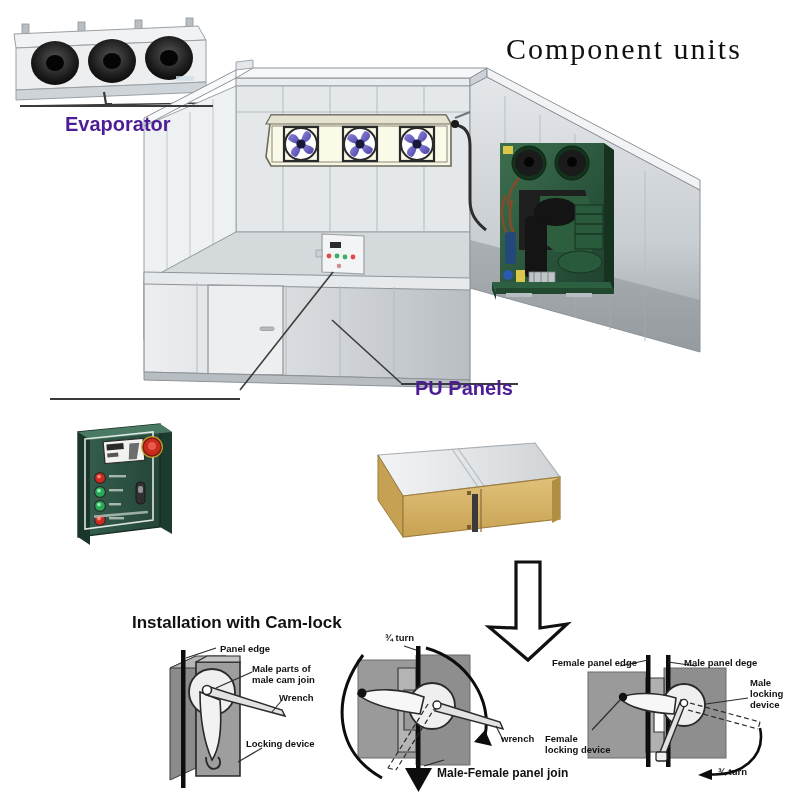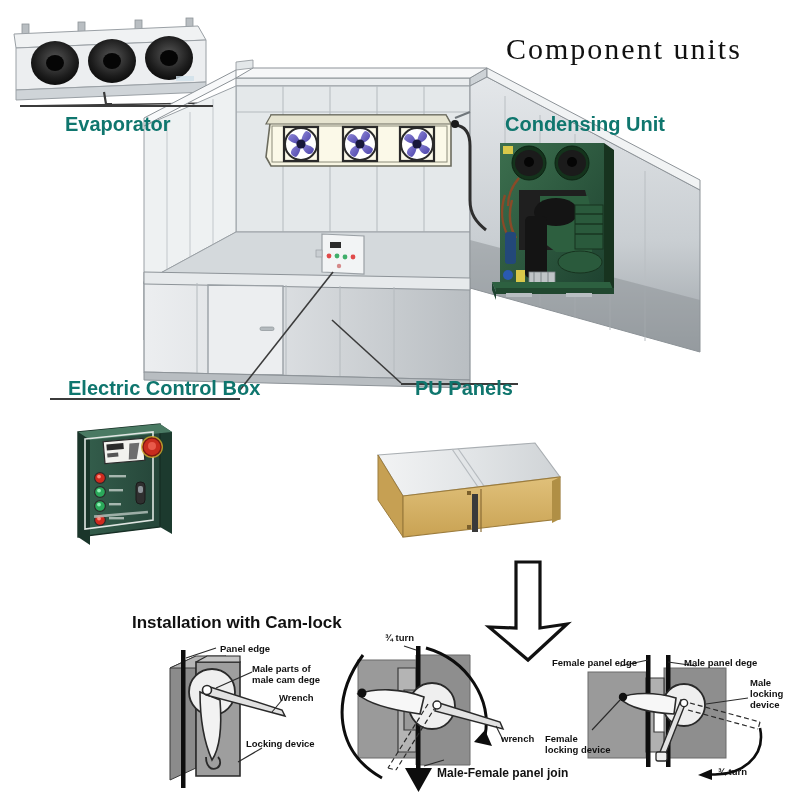--- a/index.html
+++ b/index.html
@@ -1,19 +1,19 @@
 <!DOCTYPE html>
 <html><head>
 <meta charset="utf-8">
 <style>
   html,body{margin:0;padding:0;background:#ffffff;}
   body{width:800px;height:800px;position:relative;overflow:hidden;
        font-family:"Liberation Sans",sans-serif;}
   #stage{position:absolute;left:0;top:0;width:800px;height:632px;}
-  .lbl{position:absolute;color:#0f766e;font-weight:bold;white-space:nowrap;
+  .lbl{position:absolute;color:#4c1d95;font-weight:bold;white-space:nowrap;
        font-family:"Liberation Sans",sans-serif;}
   .title{position:absolute;color:#111;white-space:nowrap;
          font-family:"Liberation Serif",serif;font-weight:400;letter-spacing:2px;}
   .blk{position:absolute;color:#111;font-weight:bold;white-space:nowrap;
        font-family:"Liberation Sans",sans-serif;}
   .ul{position:absolute;background:#3b3b3b;height:2px;}
   svg{position:absolute;left:0;top:0;overflow:visible;}
 </style>
 </head>
 <body>
@@ -446,29 +446,27 @@
         <path d="M620,700 L592,730"></path>
       </g>
     </g>
   </svg>
 
   <div class="ul" style="left:20px;top:105px;width:193px;"></div>
   <div class="ul" style="left:50px;top:398px;width:190px;"></div>
   <div class="ul" style="left:401px;top:383px;width:117px;"></div>
 
   <div class="lbl" style="left:65px;top:113px;font-size:20px;">Evaporator</div>
-  <div class="lbl" style="left:505px;top:113px;font-size:20px;">Condensing Unit</div>
-  <div class="lbl" style="left:68px;top:377px;font-size:20px;">Electric Control Box</div>
   <div class="lbl" style="left:415px;top:377px;font-size:20px;">PU Panels</div>
 
   <div class="blk" style="left:132px;top:592px;font-size:17px;margin-top:21px;">Installation with Cam-lock</div>
 
   <div class="blk" style="left:220px;top:643px;font-size:9.5px;">Panel edge</div>
   <div class="blk" style="left:252px;top:663px;font-size:9.5px;">Male parts of</div>
-  <div class="blk" style="left:252px;top:674px;font-size:9.5px;">male cam dege</div>
+  <div class="blk" style="left:252px;top:674px;font-size:9.5px;">male cam join</div>
   <div class="blk" style="left:279px;top:692px;font-size:9.5px;">Wrench</div>
   <div class="blk" style="left:246px;top:738px;font-size:9.5px;">Locking device</div>
 
   <div class="blk" style="left:385px;top:632px;font-size:9.5px;">¾ turn</div>
   <div class="blk" style="left:501px;top:733px;font-size:9.5px;">wrench</div>
   <div class="blk" style="left:437px;top:766px;font-size:12px;">Male-Female panel join</div>
 
   <div class="blk" style="left:552px;top:657px;font-size:9.5px;">Female panel edge</div>
   <div class="blk" style="left:684px;top:657px;font-size:9.5px;">Male panel dege</div>
   <div class="blk" style="left:750px;top:677px;font-size:9.5px;text-align:right;">Male</div>

